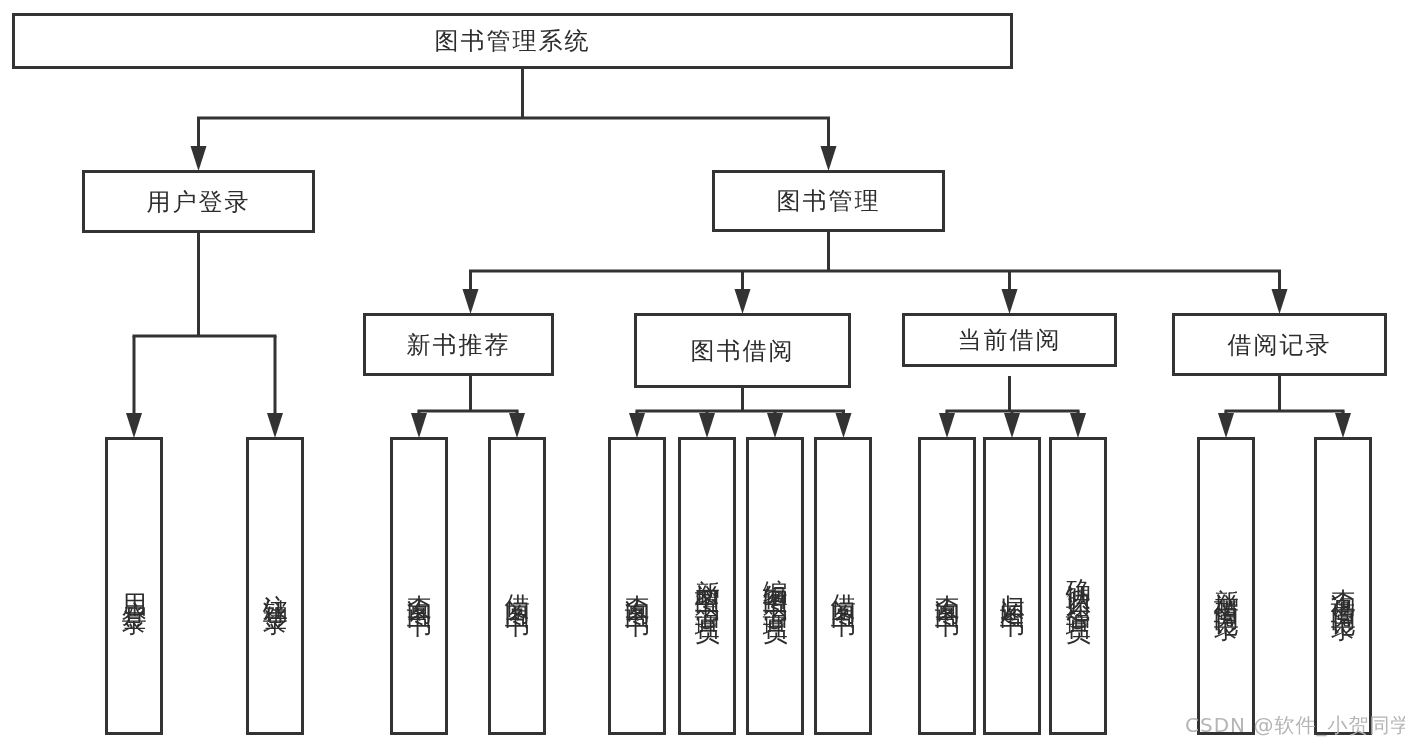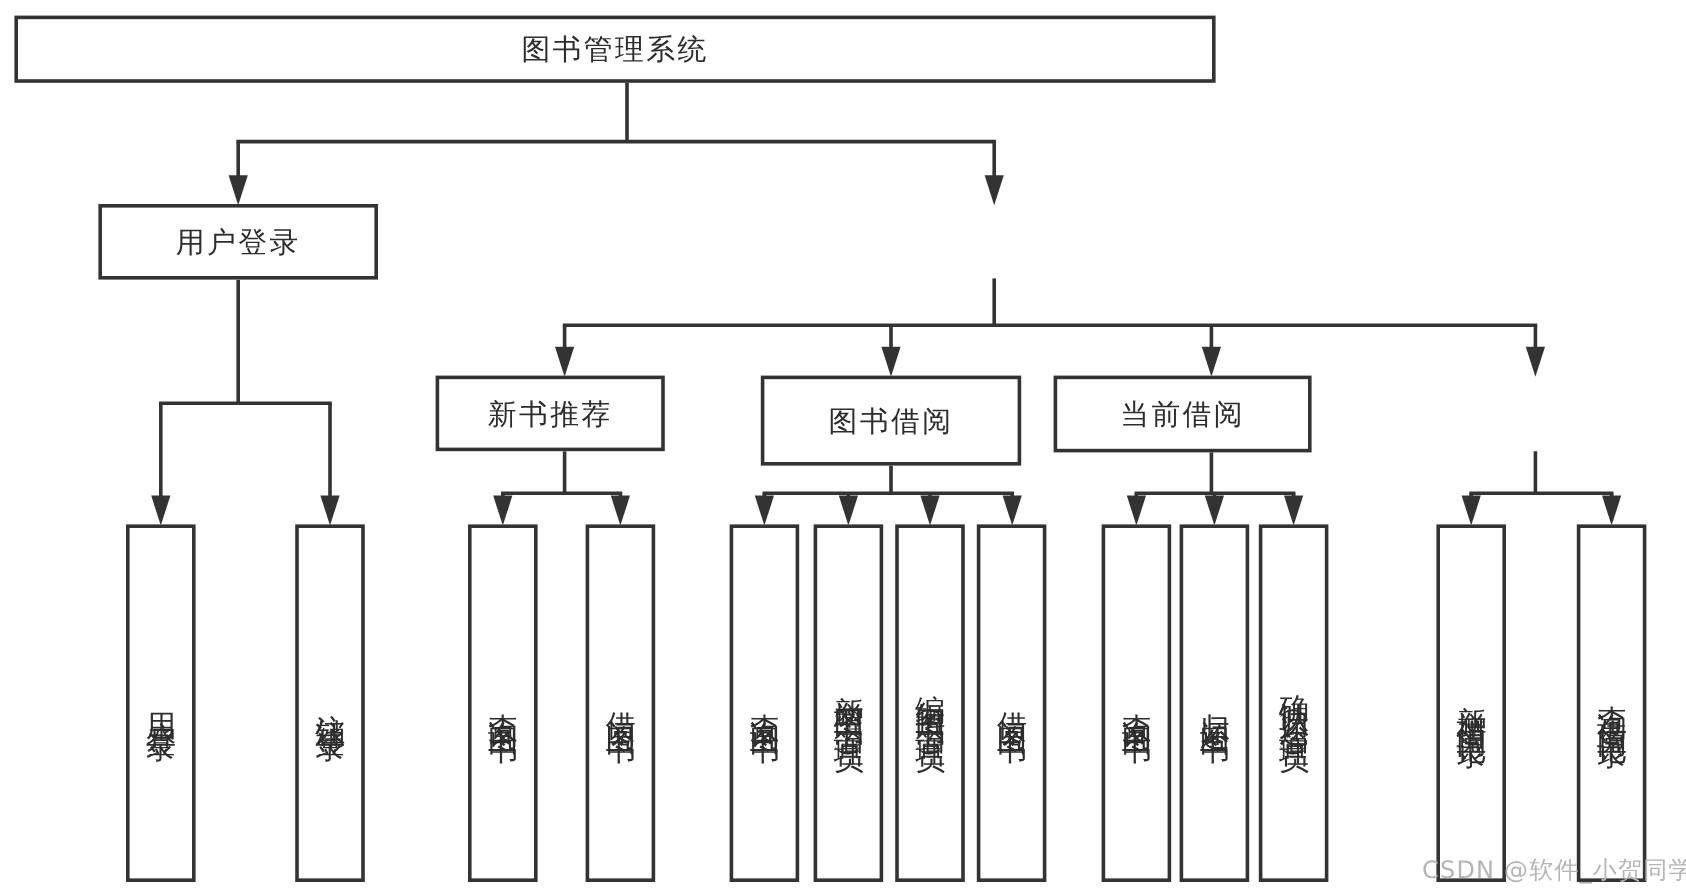--- a/index.html
+++ b/index.html
@@ -28,21 +28,21 @@
     width:58px;top:437px;height:298px;
     writing-mode:vertical-rl;text-orientation:mixed;
     font-size:25px;letter-spacing:6px;line-height:1.1;
   }
   
   #bx-root{left:12px;top:13px;width:1001px;height:56px;}
   #bx-user-login{left:82px;top:170px;width:233px;height:63px;}
   #bx-book-mgmt{left:712px;top:170px;width:233px;height:62px;}
   #bx-nbr{left:363px;top:313px;width:191px;height:63px;}
   #bx-bb{left:634px;top:313px;width:217px;height:75px;}
-  #bx-cb{left:878px;top:313px;width:215px;height:64px;}
+  #bx-cb{left:902px;top:313px;width:215px;height:54px;}
   #bx-br{left:1172px;top:313px;width:215px;height:63px;}
   
   #lf-ul-login{left:105px;}
   #lf-ul-logout{left:246px;}
   #lf-nbr-query{left:390px;}
   #lf-nbr-borrow{left:488px;}
   #lf-bb-query{left:608px;}
   #lf-bb-add{left:678px;}
   #lf-bb-edit{left:746px;}
   #lf-bb-borrow{left:814px;}
@@ -134,24 +134,26 @@
       <path class="stroke" d="M1226 411 V418"></path>
       <path class="stroke" d="M1343 411 V418"></path>
       <polygon class="fill" points="1218,413 1234,413 1226,438"></polygon>
       <polygon class="fill" points="1335,413 1351,413 1343,438"></polygon>
     </g>
   </svg>
 
   <div class="box h-box" id="bx-root">图书管理系统</div>
 
   <div class="box h-box" id="bx-user-login">用户登录</div>
+  <div class="box h-box" id="bx-book-mgmt">图书管理</div>
 
   <div class="box h-box" id="bx-nbr">新书推荐</div>
   <div class="box h-box" id="bx-bb">图书借阅</div>
   <div class="box h-box" id="bx-cb">当前借阅</div>
+  <div class="box h-box" id="bx-br">借阅记录</div>
 
   <div class="box leaf" id="lf-ul-login">用户登录</div>
   <div class="box leaf" id="lf-ul-logout">注销登录</div>
   <div class="box leaf" id="lf-nbr-query">查询图书</div>
   <div class="box leaf" id="lf-nbr-borrow">借阅图书</div>
   <div class="box leaf" id="lf-bb-query">查询图书</div>
   <div class="box leaf" id="lf-bb-add">新增图书（管理员）</div>
   <div class="box leaf" id="lf-bb-edit">编辑图书（管理员）</div>
   <div class="box leaf" id="lf-bb-borrow">借阅图书</div>
   <div class="box leaf" id="lf-cb-query">查询图书</div>

